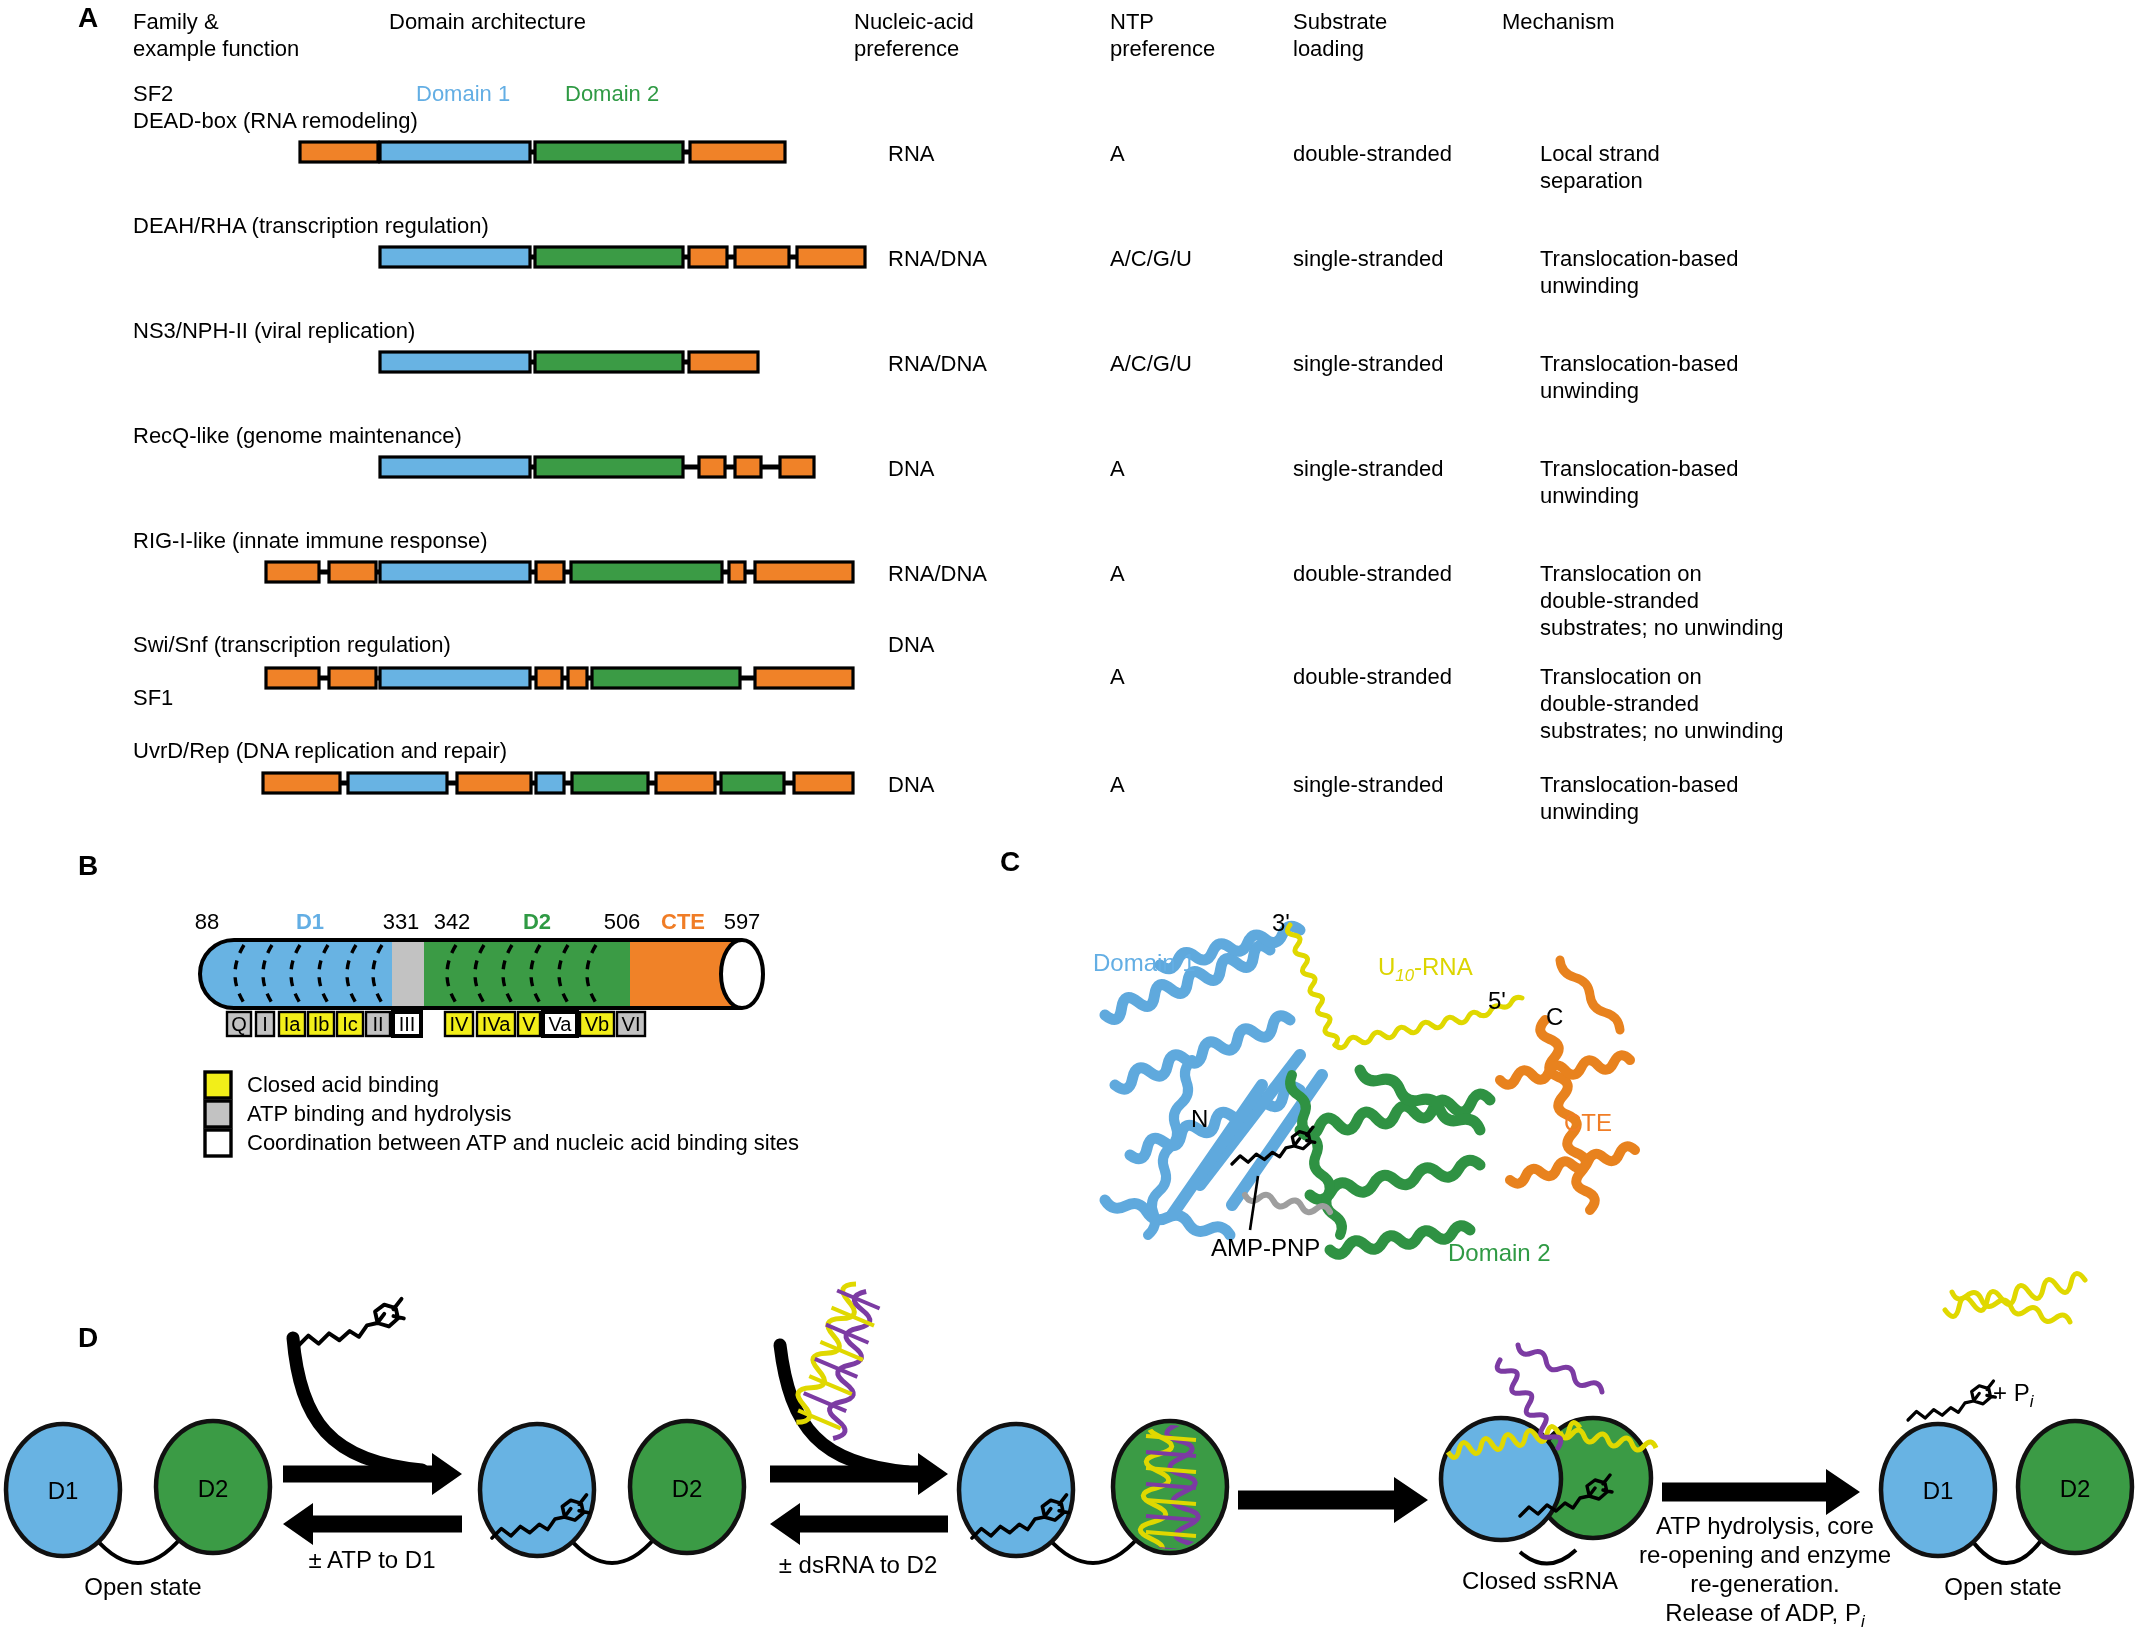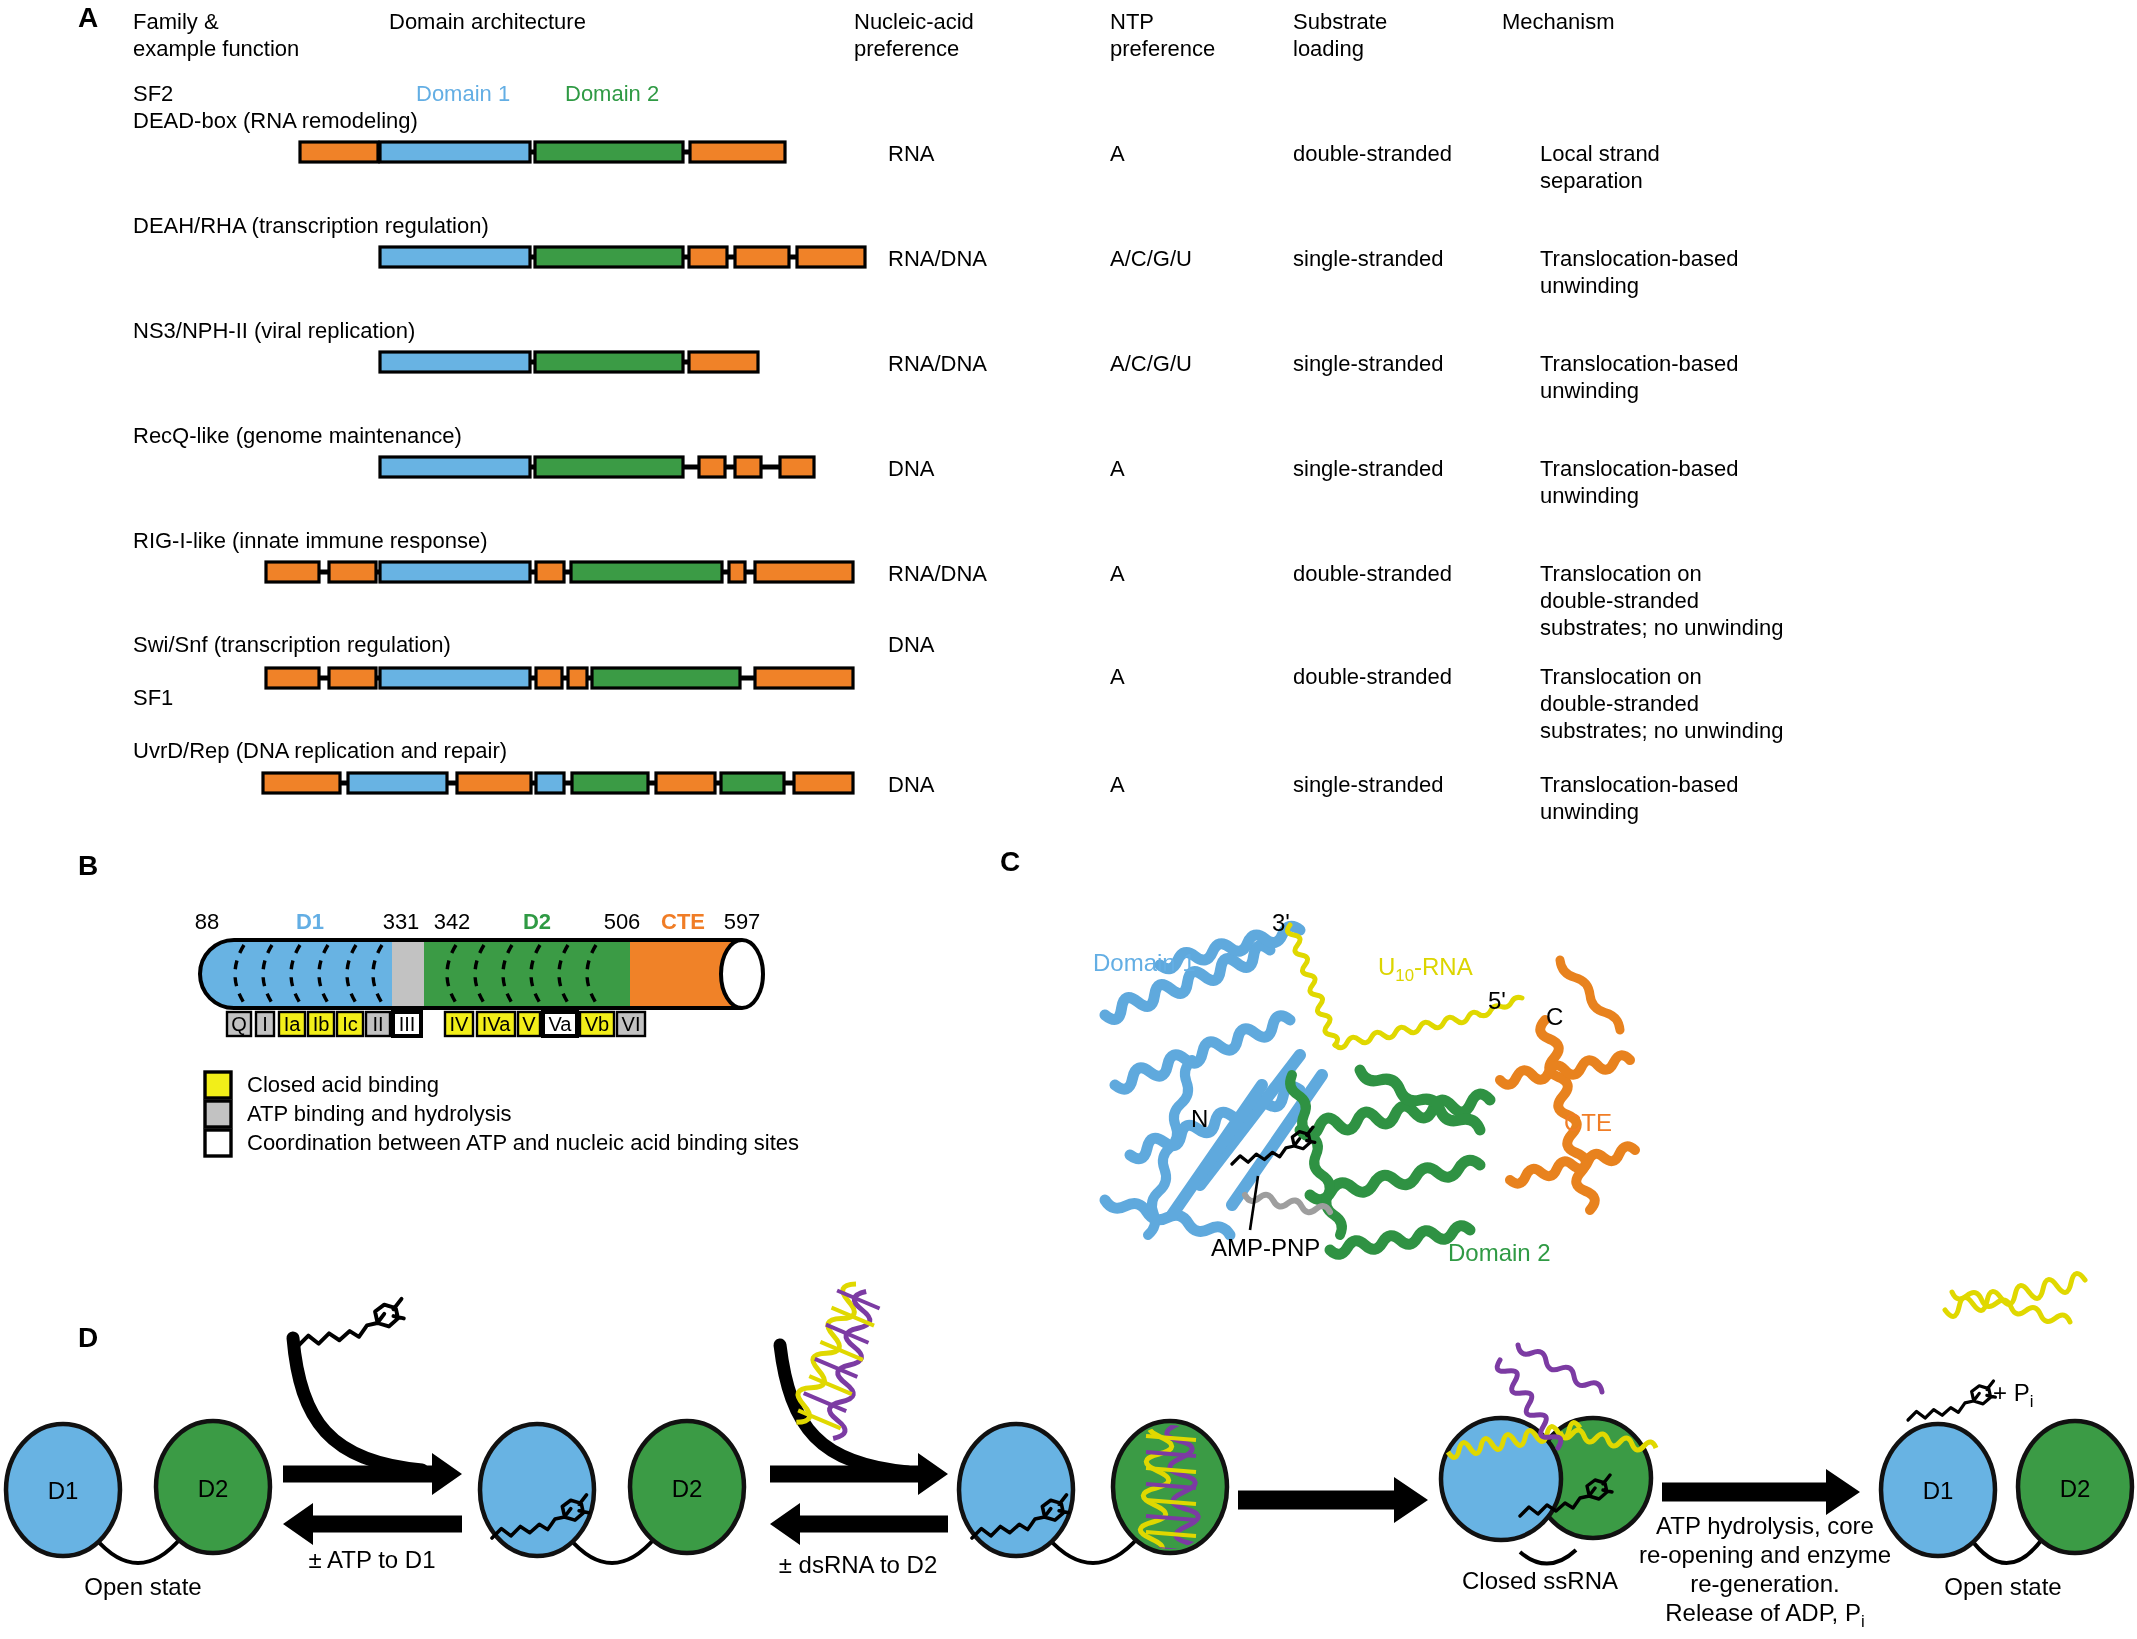--- a/index.html
+++ b/index.html
@@ -5,21 +5,21 @@
   html,body{margin:0;padding:0;background:#fff;}
   #root{position:relative;width:2137px;height:1639px;background:#ffffff;overflow:hidden;
         font-family:"Liberation Sans",sans-serif;color:#000;}
   #gfx{position:absolute;left:0;top:0;}
   .t{position:absolute;font-size:22px;line-height:27px;white-space:pre-line;}
   .b{font-weight:bold;}
   .panel{font-size:28px;font-weight:bold;}
   .ctr{text-align:center;transform:translateX(-50%);}
   .cc{transform:translate(-50%,-50%);text-align:center;}
   .big{font-size:24px;line-height:29px;}
-  sub{font-size:70%;}
+  sub{font-size:70%;font-style:italic;}
 </style>
 </head>
 <body>
 
 <div id="root">
   <svg id="gfx" width="2137" height="1639" viewBox="0 0 2137 1639">
       <line x1="300" y1="152" x2="785" y2="152" stroke="#000" stroke-width="5"></line>
       <rect x="300" y="142" width="78" height="20" fill="#F08228" stroke="#000" stroke-width="3.2"></rect>
       <rect x="380" y="142" width="150" height="20" fill="#68B3E3" stroke="#000" stroke-width="3.2"></rect>
       <rect x="535" y="142" width="148" height="20" fill="#3B9B45" stroke="#000" stroke-width="3.2"></rect>

